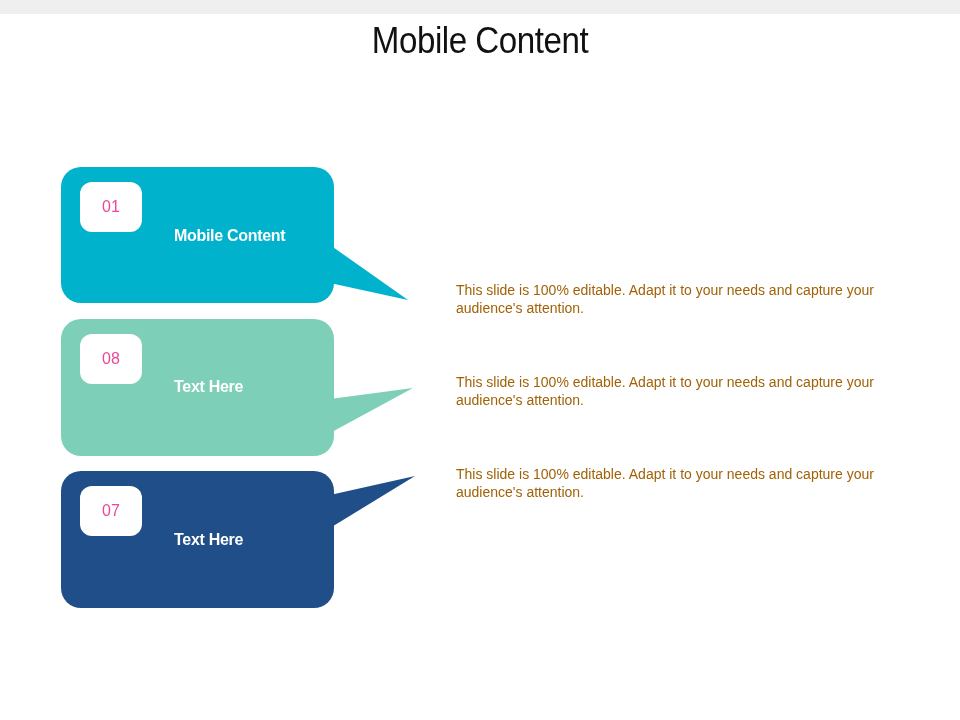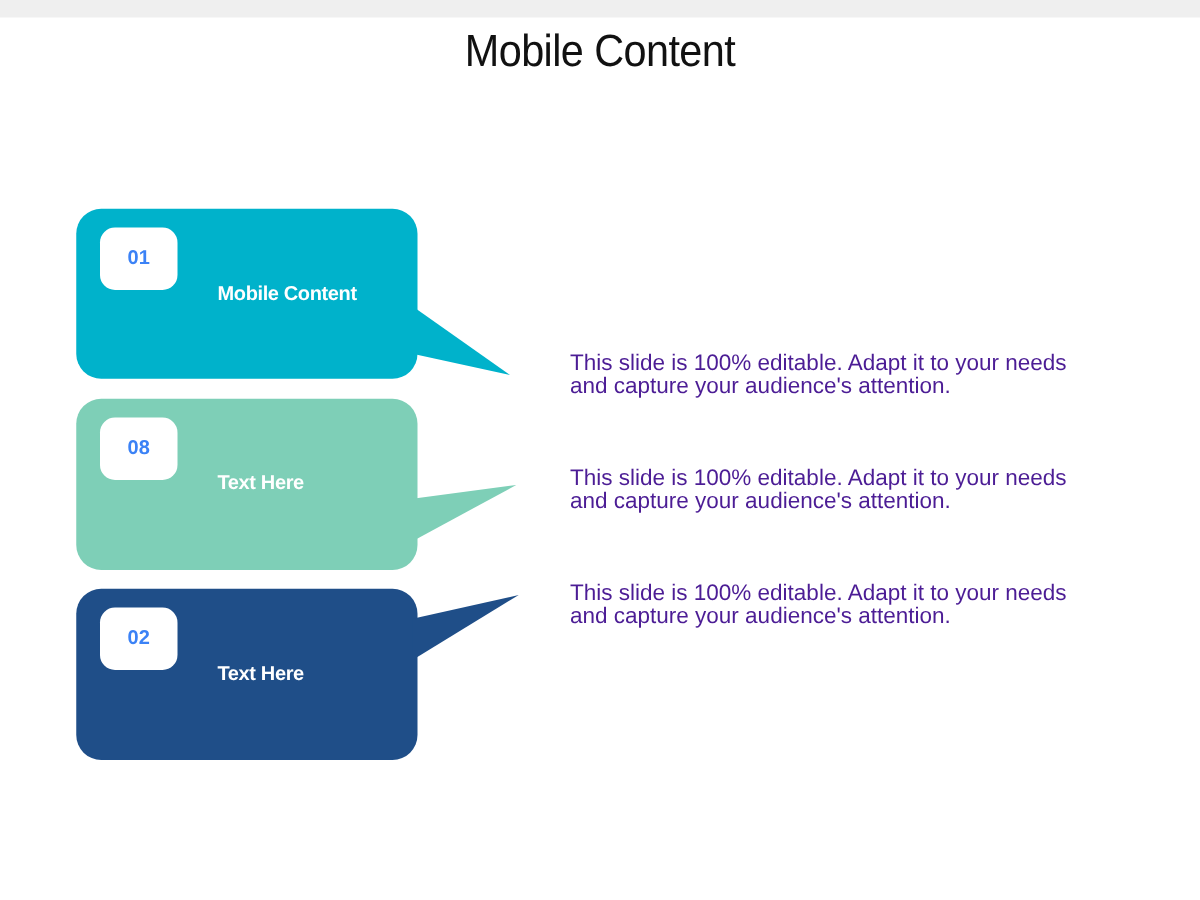--- a/index.html
+++ b/index.html
@@ -4,23 +4,23 @@
 <style>
   * { margin: 0; padding: 0; box-sizing: border-box; }
   html, body { width: 960px; height: 720px; background: #ffffff; overflow: hidden; }
   body { position: relative; font-family: "Liberation Sans", sans-serif; }
   .topbar { position: absolute; left: 0; top: 0; width: 960px; height: 14px; background: #efefef; }
   .title { position: absolute; left: 0; top: 20px; width: 960px; text-align: center;
            font-size: 36px; color: #111111; letter-spacing: -0.5px; transform: scaleX(0.92); }
   svg.shapes { position: absolute; left: 0; top: 0; }
   .badge { position: absolute; width: 62px; height: 50px; background: #ffffff; border-radius: 12px;
            display: flex; align-items: center; justify-content: center;
-           font-weight: bold; font-size: 16px; color: #3b82f6; }
+           font-weight: normal; font-size: 16px; color: #ec4899; }
   .label { position: absolute; color: #ffffff; font-weight: bold; font-size: 16px; letter-spacing: -0.3px; }
-  .desc { position: absolute; left: 456px; width: 420px; font-size: 18px; line-height: 18px; color: #4c1d95; }
+  .desc { position: absolute; left: 456px; width: 420px; font-size: 14px; line-height: 18px; color: #a16207; }
 </style>
 </head>
 <body>
 
 <div class="topbar"></div>
 
 <div class="title">Mobile Content</div>
 
 <svg class="shapes" width="960" height="720">
   <g>
@@ -36,18 +36,18 @@
     <polygon points="330,495 415,476 330,528" fill="#1F4E88"></polygon>
   </g>
 </svg>
 
 <div class="badge" style="left:80px; top:182px;">01</div>
 <div class="label" style="left:174px; top:227px;">Mobile Content</div>
 
 <div class="badge" style="left:80px; top:334px;">08</div>
 <div class="label" style="left:174px; top:378px;">Text Here</div>
 
-<div class="badge" style="left:80px; top:486px;">02</div>
+<div class="badge" style="left:80px; top:486px;">07</div>
 <div class="label" style="left:174px; top:531px;">Text Here</div>
 
 <div class="desc" style="top:281px;">This slide is 100% editable. Adapt it to your needs and capture your audience's attention.</div>
 <div class="desc" style="top:373px;">This slide is 100% editable. Adapt it to your needs and capture your audience's attention.</div>
 <div class="desc" style="top:465px;">This slide is 100% editable. Adapt it to your needs and capture your audience's attention.</div>
 
 </body></html>

